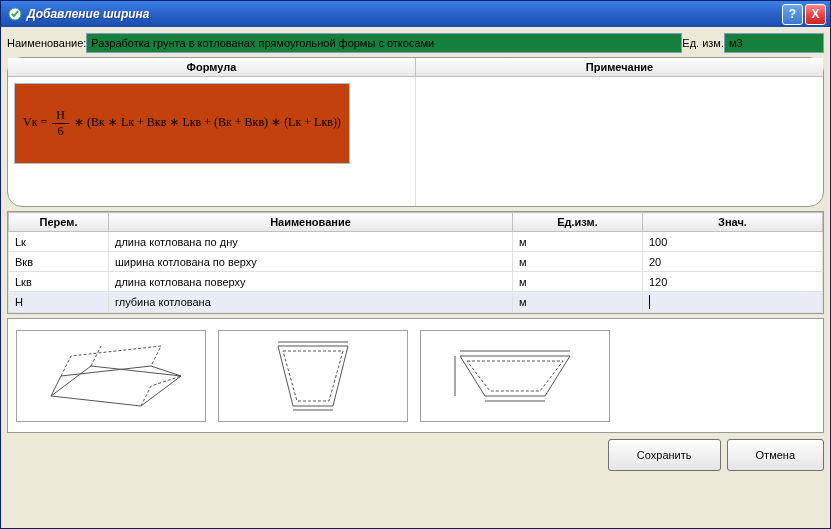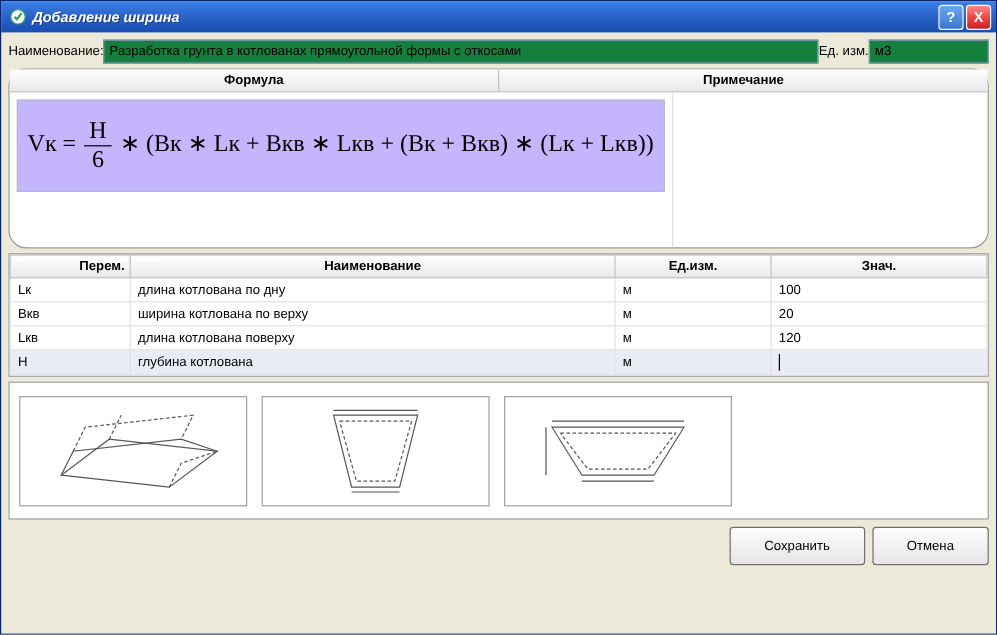--- a/index.html
+++ b/index.html
@@ -95,26 +95,26 @@
     flex: 1;
     display: flex;
   }
   .formula-cell {
     flex: 1;
     border-right: 1px solid #e0e0e0;
     padding: 6px;
   }
   .formula-cell:last-child { border-right: none; }
   .formula-box {
-    background: #c4b5fd;
+    background: #c2410c;
     border: 1px solid #b0bcd4;
-    padding: 14px 8px;
+    padding: 24px 8px;
     display: inline-block;
     font-family: "Cambria Math", "Times New Roman", serif;
-    font-size: 20px;
+    font-size: 12px;
     white-space: nowrap;
   }
   .frac {
     display: inline-block; vertical-align: middle;
     text-align: center; margin: 0 2px;
   }
   .frac .num { display: block; border-bottom: 1px solid #000; padding: 0 4px; }
   .frac .den { display: block; padding: 0 4px; }
 
   .vars-panel {
@@ -133,21 +133,21 @@
   }
   .vars-table td {
     border: 1px solid #e0e0e0;
     padding: 3px 6px;
     background: #fff;
     height: 20px;
   }
   .vars-table tr.sel td {
     background: #e7ecf5;
   }
-  .col-var { width: 100px; text-align: right; }
+  .col-var { width: 100px; }
   .col-name { }
   .col-unit { width: 130px; }
   .col-val { width: 180px; }
   .cursor-cell {
     position: relative;
   }
   .text-caret {
     display: inline-block;
     width: 1px; height: 14px;
     background: #000;

